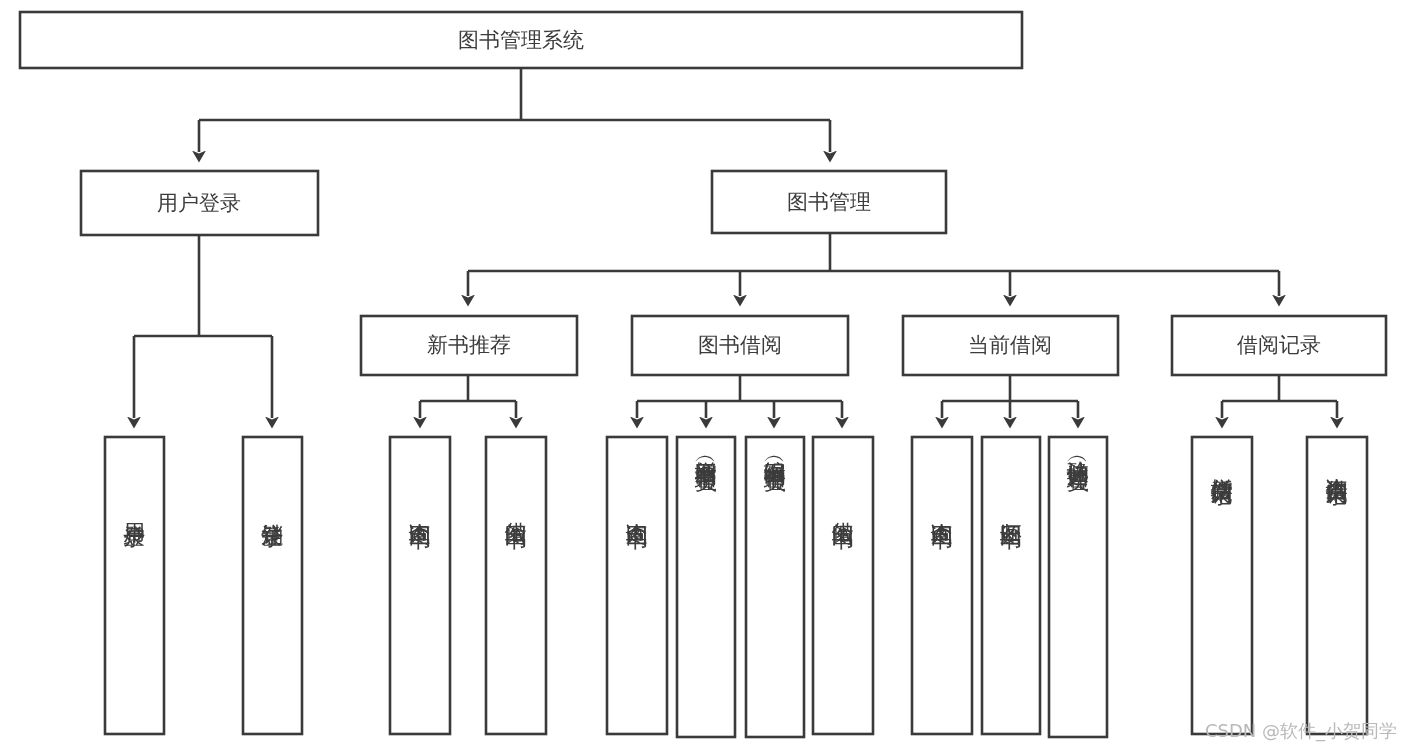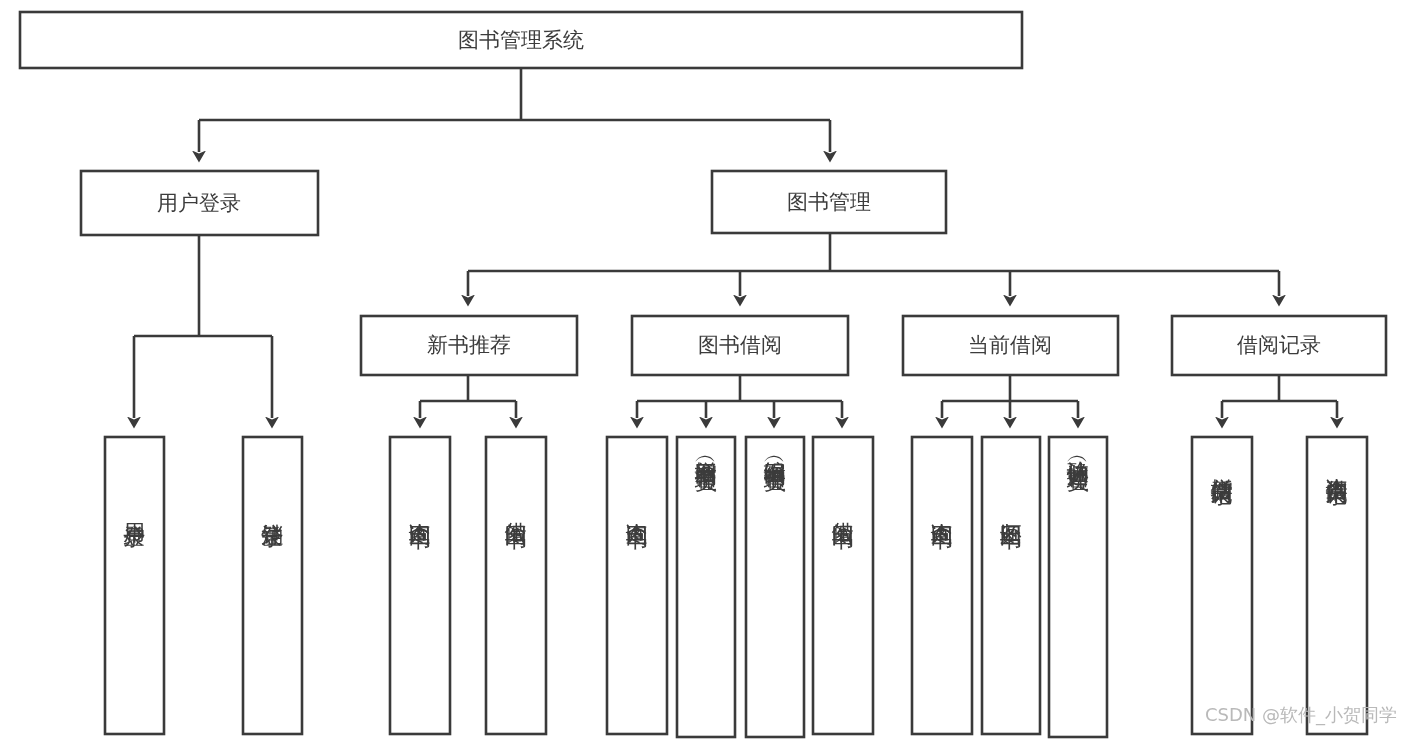--- a/index.html
+++ b/index.html
@@ -56,21 +56,21 @@
     stroke: #3a3a3a;
     stroke-width: 2.6;
     fill: none;
   }
   .arrowhead {
     fill: #3a3a3a;
   }
   .watermark {
     position: absolute;
     right: 8px;
-    bottom: 20px;
+    bottom: 4px;
     color: #b9b9b9;
     font-size: 18px;
     font-family: "DejaVu Sans", "Liberation Sans", sans-serif;
     white-space: nowrap;
     user-select: none;
   }
 </style>
 </head>
 <body>
 

